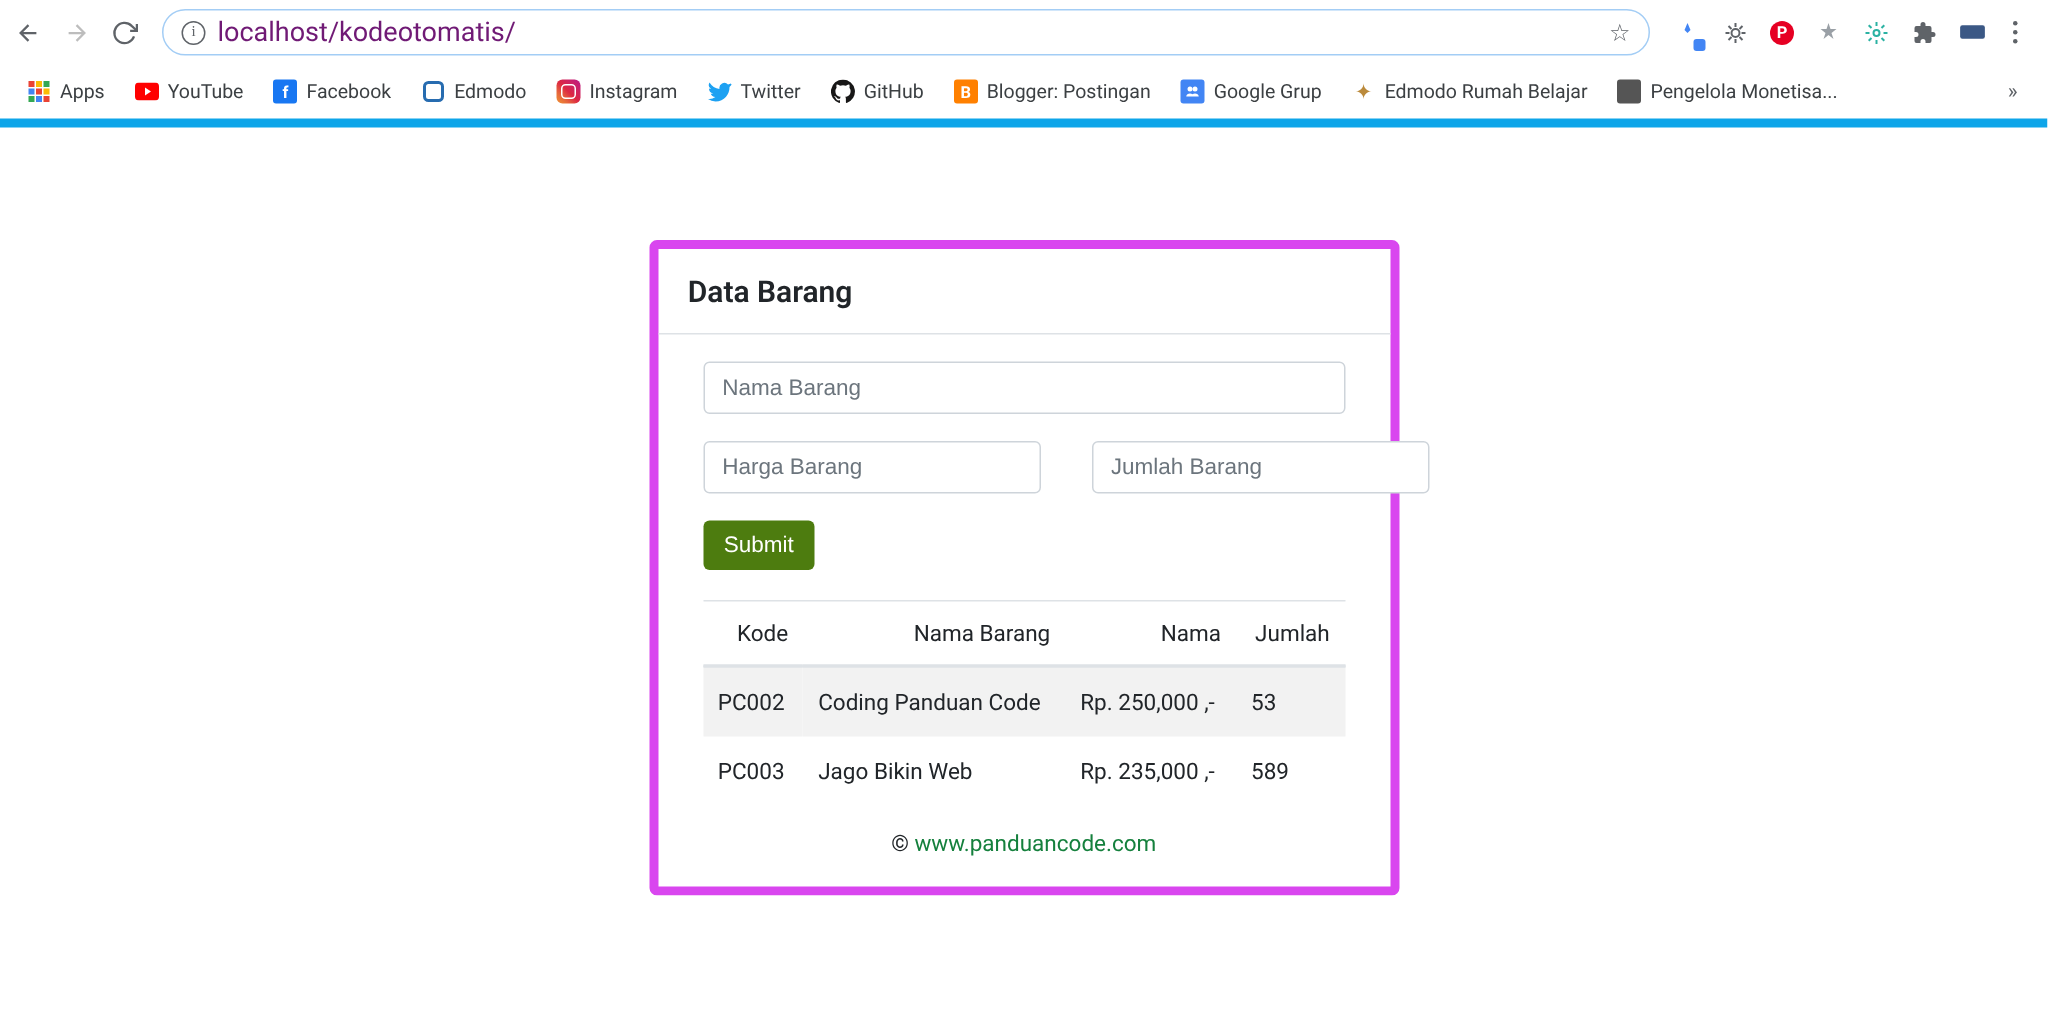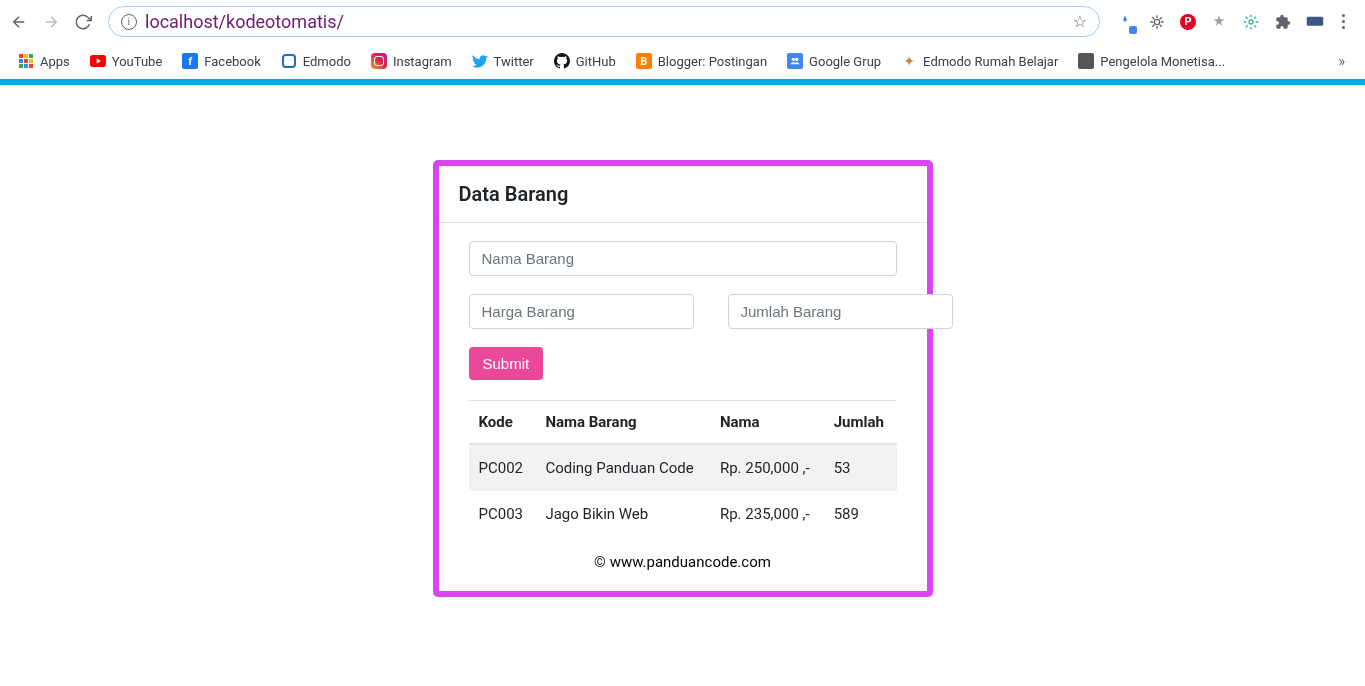--- a/index.html
+++ b/index.html
@@ -41,28 +41,28 @@
 
     
     .page-content { display: flex; justify-content: center; padding-top: 75px; }
     .card { width: 500px; border: 6px solid #d946ef; border-radius: 5px; background: #fff; }
     .card-header { padding: 16px 20px; border-bottom: 1px solid #dee2e6; font-size: 20px; font-weight: 600; color: #212529; }
     .card-body { padding: 18px 30px 20px 30px; }
     .form-row { display: flex; gap: 34px; margin-bottom: 18px; }
     .form-control { flex: 1; padding: 8px 12px; border: 1px solid #ced4da; border-radius: 4px; font-size: 15px; color: #495057; background: #fff; outline: none; }
     .form-control::placeholder { color: #6c757d; }
     .form-control:disabled, .form-control[readonly] { background: #e9ecef; color: #495057; }
-    .btn-primary { background: #ec4899; color: #fff; border: none; border-radius: 4px; padding: 8px 14px; font-size: 15px; cursor: pointer; }
+    .btn-primary { background: #4d7c0f; color: #fff; border: none; border-radius: 4px; padding: 8px 14px; font-size: 15px; cursor: pointer; }
     .table-wrap { border-top: 1px solid #dee2e6; margin: 0 30px; }
     table { width: 100%; border-collapse: collapse; font-size: 15px; color: #212529; }
-    th { text-align: left; font-weight: 700; padding: 12px 10px; border-bottom: 2px solid #dee2e6; }
+    th { text-align: right; font-weight: 400; padding: 12px 10px; border-bottom: 2px solid #dee2e6; }
     td { padding: 14px 10px; }
     tbody tr:nth-child(odd) { background: #f2f2f2; }
     .footer-line { text-align: center; padding: 16px 0 20px 0; font-size: 15px; color: #212529; }
-    .footer-line a { color: #000000; text-decoration: none; }
+    .footer-line a { color: #15803d; text-decoration: none; }
 
     
     .ico-yt { color: #ff0000; }
     .ico-fb { background: #1877f2; color: #fff; width: 16px; height: 16px; font-size: 11px; font-weight: bold; border-radius: 2px; }
     .ico-ed { color: #276cb0; }
     .ico-ig { background: linear-gradient(45deg,#f09433,#e6683c,#dc2743,#cc2366,#bc1888); width:16px; height:16px; border-radius:4px; position:relative; }
     .ico-ig::after { content:""; position:absolute; inset:3px; border:1.5px solid #fff; border-radius:3px; }
     .ico-tw { color: #1da1f2; }
     .ico-gh { color: #181717; }
     .ico-bl { background:#ff8000; color:#fff; width:16px;height:16px;font-size:11px;font-weight:bold;border-radius:2px; }

